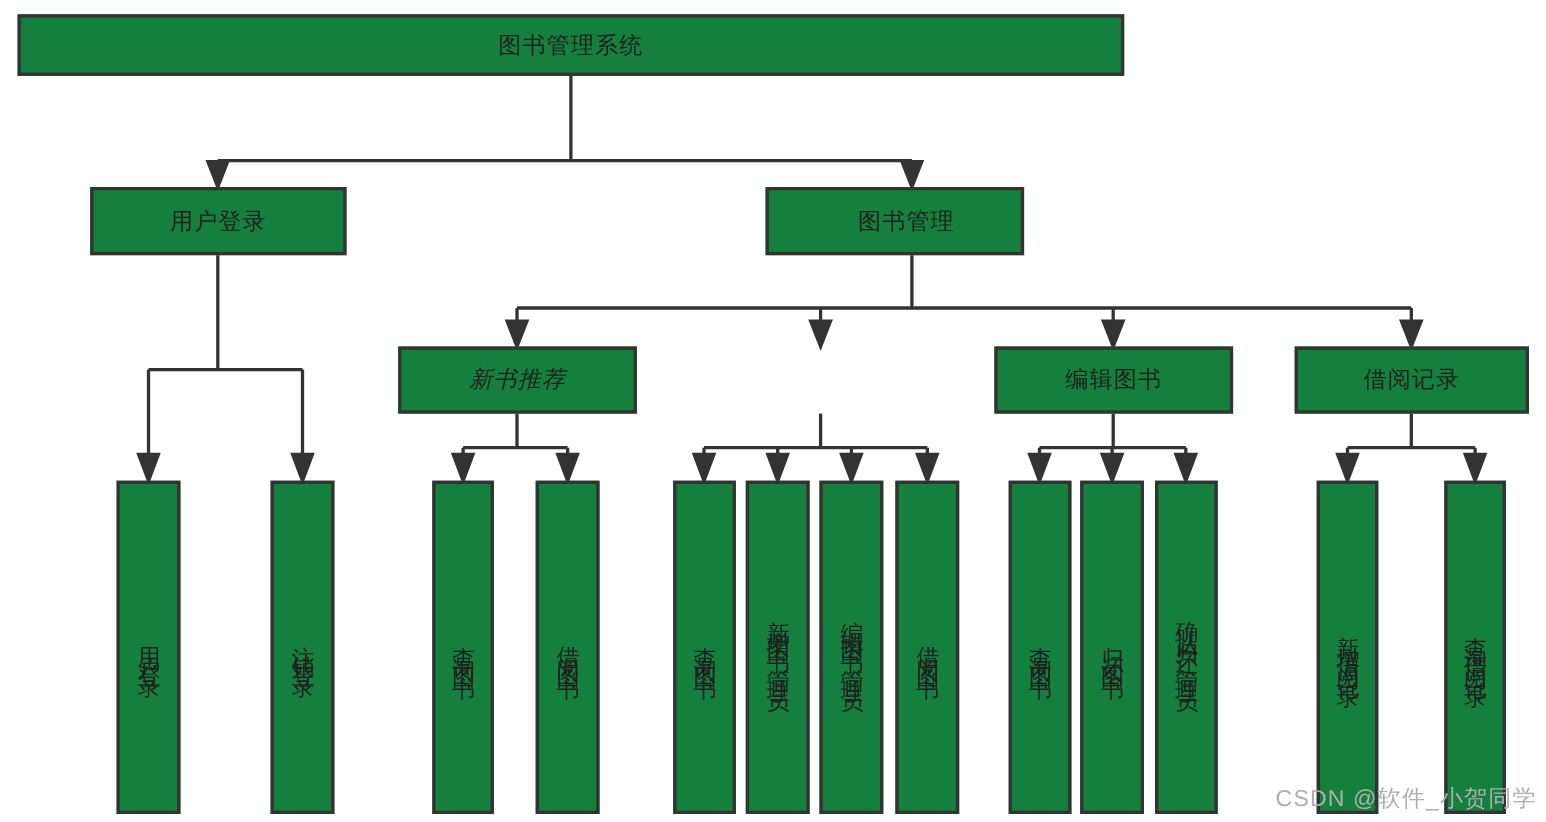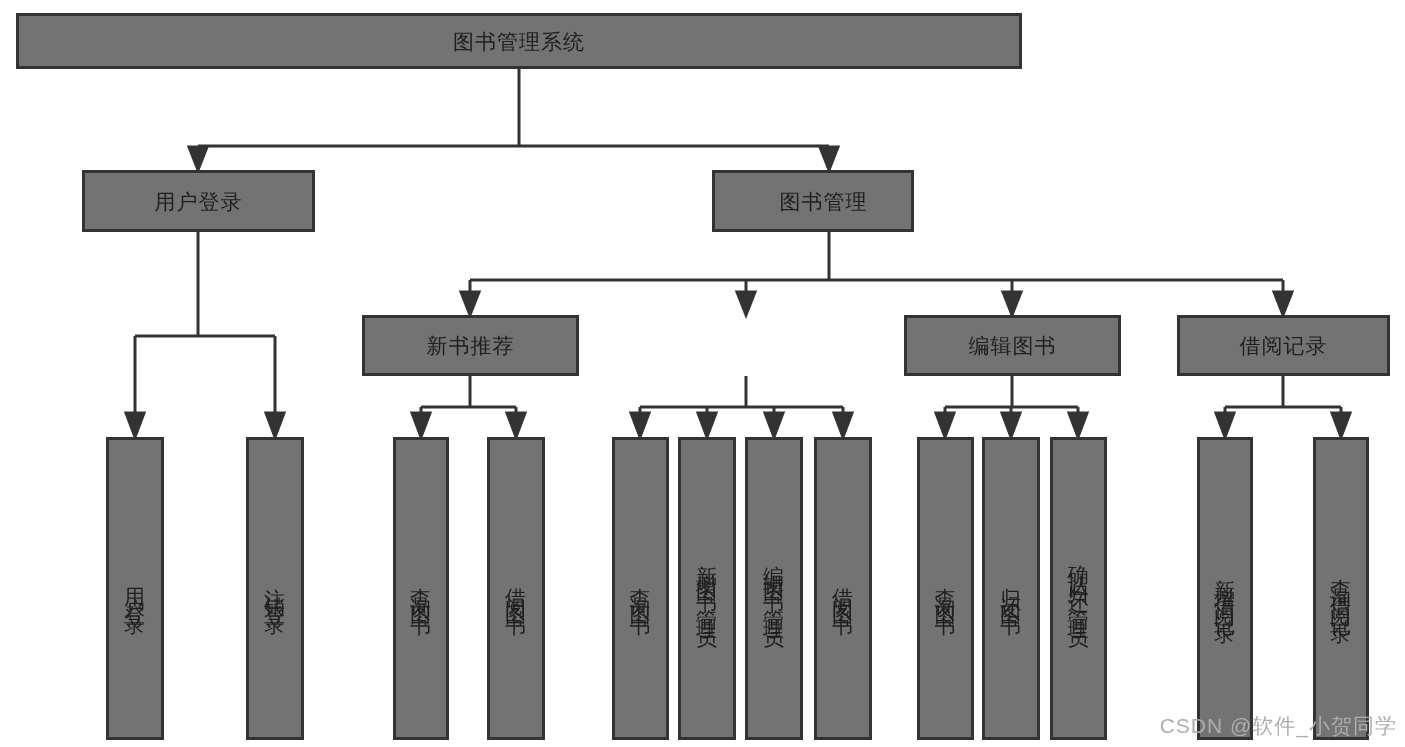--- a/index.html
+++ b/index.html
@@ -19,21 +19,21 @@
     position: absolute;
     left: 0;
     top: 0;
     width: 1405px;
     height: 747px;
   }
   .node {
     position: absolute;
     box-sizing: border-box;
     border: 3px solid #333333;
-    background: #737373;
+    background: #15803d;
     display: flex;
     align-items: center;
     justify-content: center;
     color: #1f1f1f;
     font-size: 21px;
     letter-spacing: 1px;
     line-height: 1;
     text-align: center;
   }
   .node.hbox {  }
@@ -135,25 +135,25 @@
     </g>
   </svg>
 
   <div class="node hbox" style="left:16px; top:13px; width:1006px; height:56px;">
     <span>图书管理系统</span>
   </div>
 
   <div class="node hbox" style="left:82px; top:170px; width:233px; height:62px;">
     <span>用户登录</span>
   </div>
-  <div class="node hbox" style="left:712px; top:170px; width:202px; height:62px;padding-left:21px;">
+  <div class="node hbox" style="left:696px; top:170px; width:235px; height:62px;padding-left:21px;">
     <span>图书管理</span>
   </div>
 
-  <div class="node hbox" style="left:362px; top:315px; width:217px; height:61px;">
+  <div class="node hbox" style="left:362px; top:315px; width:217px; height:61px;font-style:italic;">
     <span>新书推荐</span>
   </div>
   <div class="node hbox" style="left:904px; top:315px; width:217px; height:61px;">
     <span>编辑图书</span>
   </div>
   <div class="node hbox" style="left:1177px; top:315px; width:213px; height:61px;">
     <span>借阅记录</span>
   </div>
 
   <div class="node vbox" style="left:106px; top:437px; width:58px; height:303px;">

